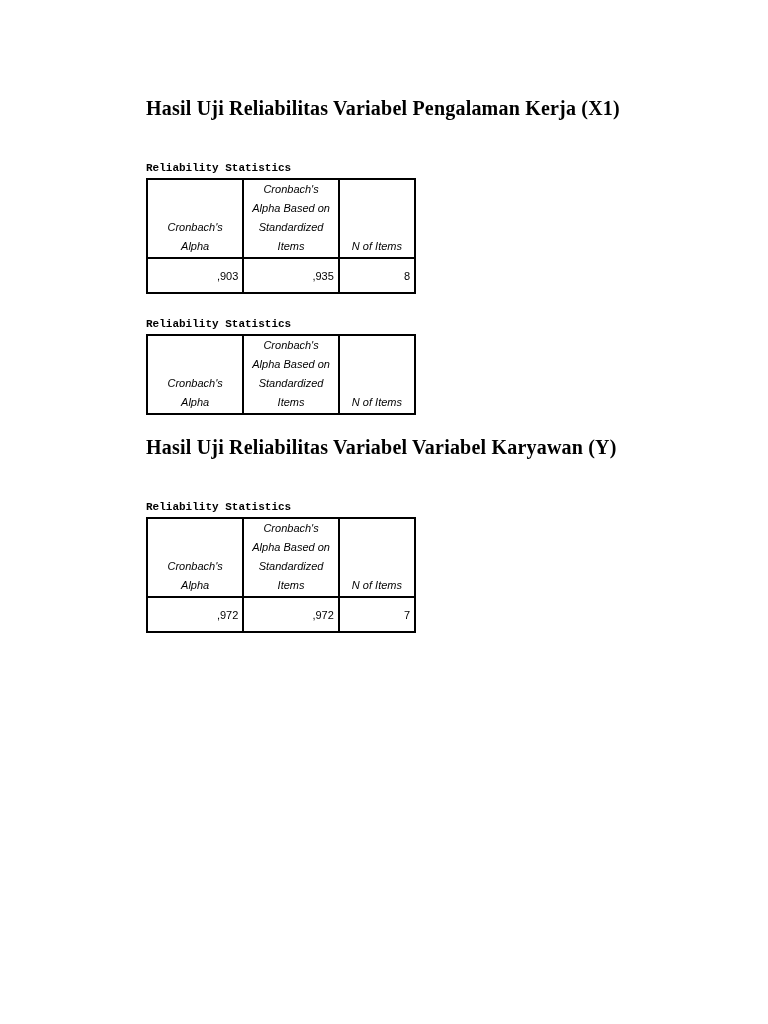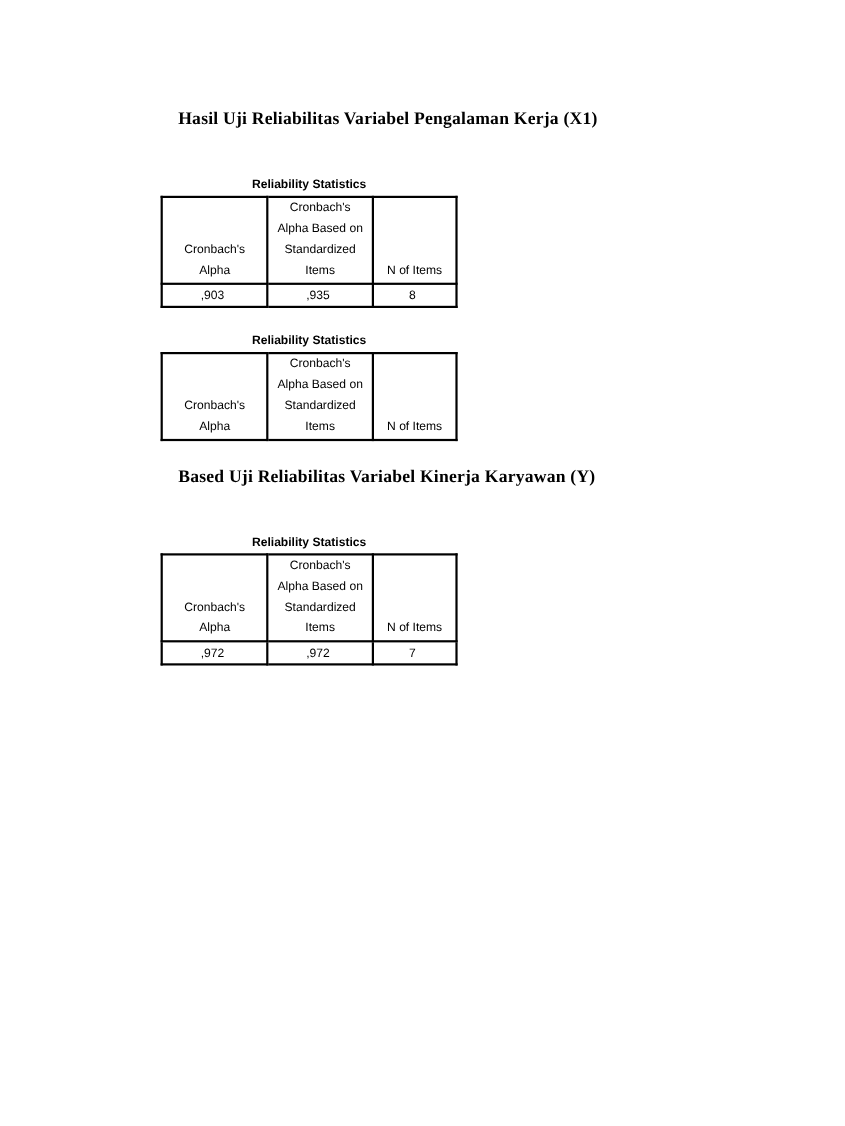--- a/index.html
+++ b/index.html
@@ -13,35 +13,34 @@
     height: 1024px;
     background: #ffffff;
     overflow: hidden;
     box-sizing: border-box;
     padding: 100px 0 0 146px;
     color: #000000;
   }
   .heading {
     font-family: "Liberation Serif", serif;
     font-weight: bold;
-    font-size: 16px;
+    font-size: 20px;
     line-height: 17px;
-    margin: 0 0 45px 16px;
+    margin: 0 0 45px 0;
     letter-spacing: 0.2px;
   }
   .tblwrap {
     width: 270px;
     margin: 0 0 24px 0;
   }
   .tbl-title {
-    font-family: Liberation Sans, sans-serif;
+    font-family: Liberation Mono, monospace;
     font-weight: bold;
     font-size: 11px;
     line-height: 13px;
-    text-align: center;
     margin-bottom: 3px;
   }
   table.spss {
     border-collapse: collapse;
     table-layout: fixed;
     font-family: "Liberation Sans", sans-serif;
     font-size: 11px;
     color: #000000;
   }
   table.spss td {
@@ -52,25 +51,26 @@
   td.c1 { width: 97px; }
   td.c2 { width: 96px; }
   td.c3 { width: 77px; }
   tr.hdr td {
     height: 78px;
     vertical-align: bottom;
     text-align: center;
     white-space: pre-line;
     line-height: 19px;
     padding: 0 2px 1px 2px;
+    font-style: italic;
   }
   tr.data td {
-    height: 21px;
+    height: 35px;
     vertical-align: middle;
-    text-align: center;
+    text-align: right;
     padding: 0 4px 0 0;
   }
 </style>
 </head>
 <body>
 
 <div class="page">
 
   <section>
     <h2 class="heading">Hasil Uji Reliabilitas Variabel Pengalaman Kerja (X1)</h2>
@@ -110,21 +110,21 @@
 Standardized
 Items</td>
           <td class="c3">N of Items</td>
         </tr>
       </tbody>
         </table>
     </div>
   </section>
 
   <section>
-    <h2 class="heading">Based Uji Reliabilitas Variabel Kinerja Karyawan (Y)</h2>
+    <h2 class="heading">Hasil Uji Reliabilitas Variabel Variabel Karyawan (Y)</h2>
     <div class="tblwrap">
       <div class="tbl-title">Reliability Statistics</div>
       <table class="spss">
         <tbody>
             <tr class="hdr">
           <td class="c1">Cronbach's
 Alpha</td>
           <td class="c2">Cronbach's
 Alpha Based on
 Standardized

